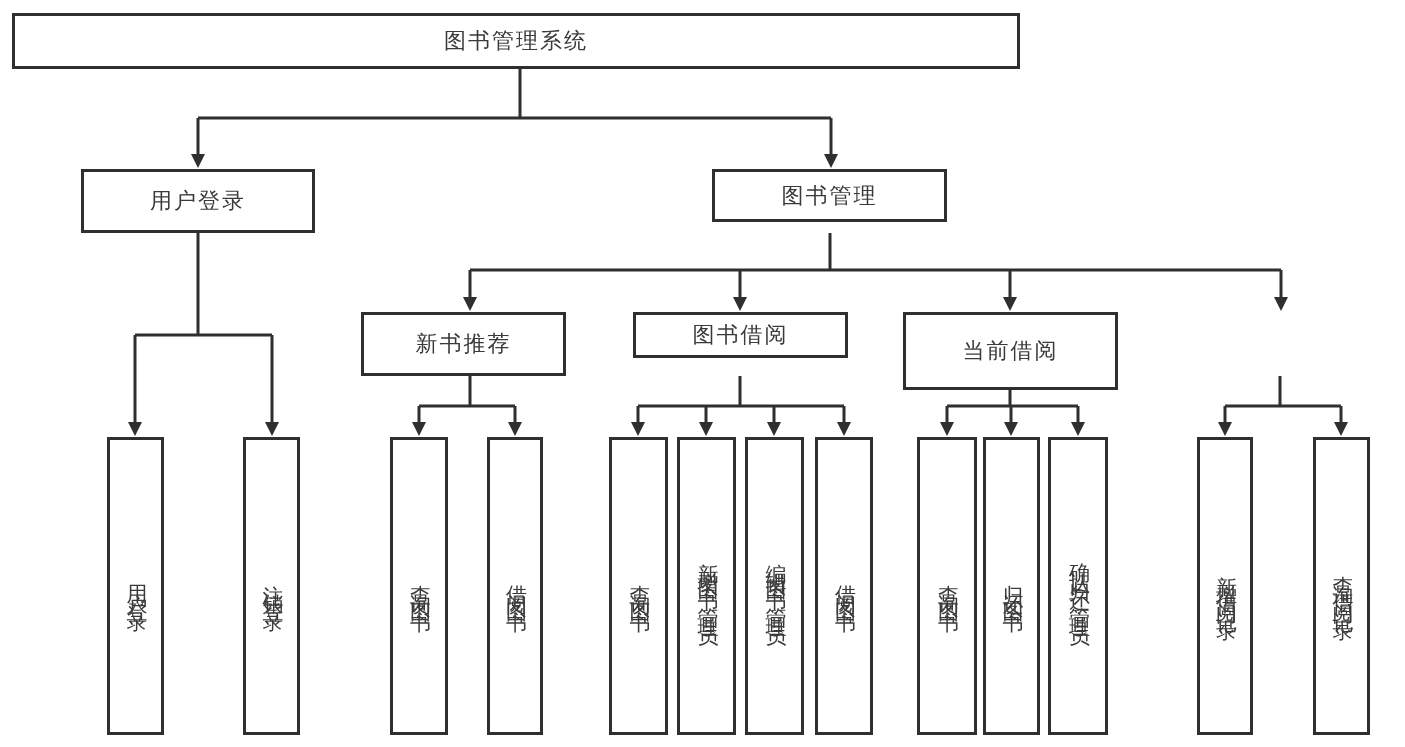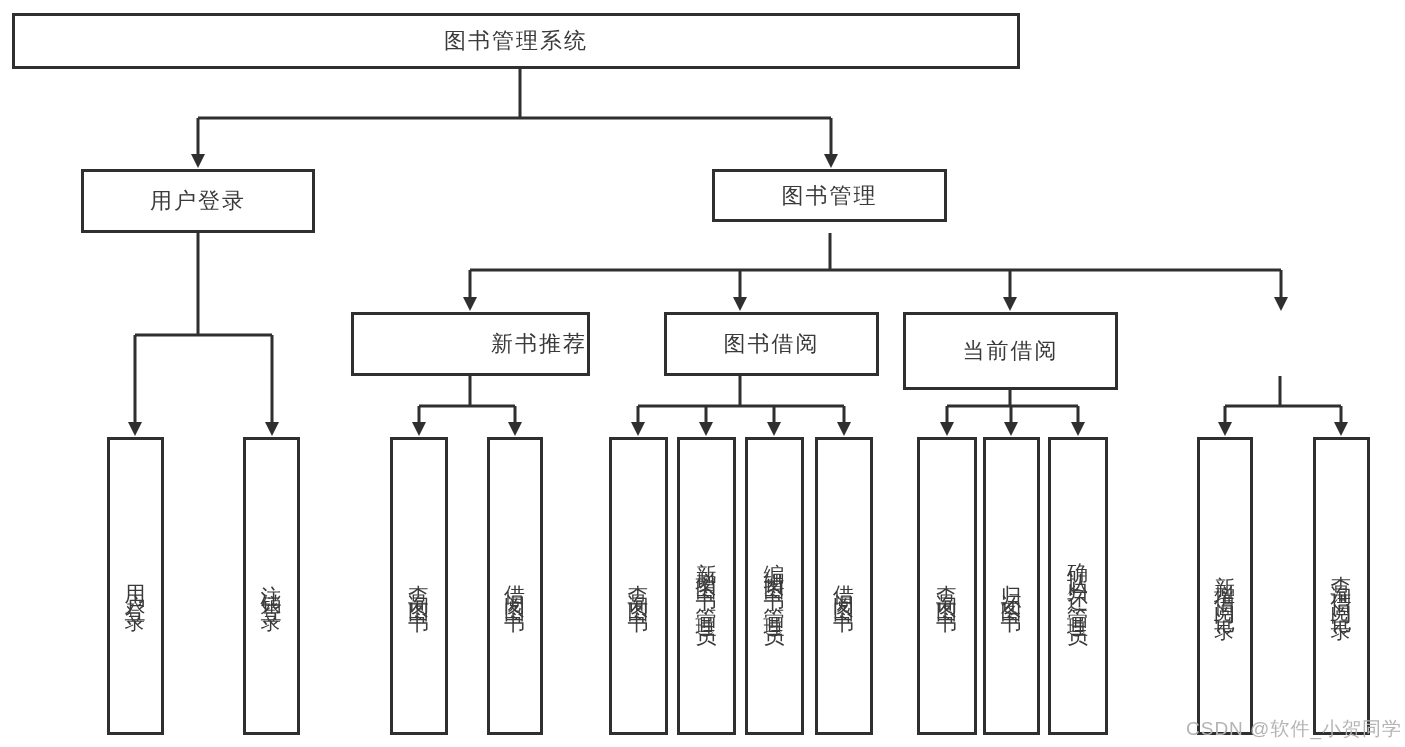--- a/index.html
+++ b/index.html
@@ -2,21 +2,21 @@
 <html style="--line: #2f2f2f; --box_border: #2f2f2f; --text: #3a3a3a; --watermark: #b4b4b4; --background: #ffffff;"><head>
 <meta charset="utf-8">
 <style>
   html, body { margin: 0; padding: 0; background: var(--background, #ffffff); }
   .canvas {
     position: relative;
     width: 1405px;
     height: 747px;
     background: var(--background, #ffffff);
     overflow: hidden;
-    font-family: Liberation Sans, sans-serif;
+    font-family: Liberation Mono, monospace;
   }
   .connector {
     position: absolute;
     left: 0; top: 0;
     color: var(--line, #2f2f2f);
     pointer-events: none;
   }
   .hbox {
     position: absolute;
     box-sizing: border-box;
@@ -112,24 +112,24 @@
     <span>图书管理系统</span>
   </div>
 
   <div class="hbox" style="left:81px; top:169px; width:234px; height:64px;">
     <span>用户登录</span>
   </div>
   <div class="hbox" style="left:712px; top:169px; width:235px; height:53px;">
     <span>图书管理</span>
   </div>
 
-  <div class="hbox" style="left:351px; top:312px; width:239px; height:64px;justify-content:flex-end;">
+  <div class="hbox" style="left:361px; top:312px; width:205px; height:64px;">
     <span>新书推荐</span>
   </div>
-  <div class="hbox" style="left:664px; top:312px; width:215px; height:64px;">
+  <div class="hbox" style="left:633px; top:312px; width:215px; height:46px;">
     <span>图书借阅</span>
   </div>
   <div class="hbox" style="left:903px; top:312px; width:215px; height:78px;">
     <span>当前借阅</span>
   </div>
 
   <div class="vbox" style="left:107px; top:437px; width:57px; height:298px;">
     <span class="vt">用户登录</span>
   </div>
   <div class="vbox" style="left:243px; top:437px; width:57px; height:298px;">
@@ -166,15 +166,14 @@
     <span class="vt">确认归还（管理员）</span>
   </div>
 
   <div class="vbox" style="left:1197px; top:437px; width:56px; height:298px;">
     <span class="vt">新增借阅记录</span>
   </div>
   <div class="vbox" style="left:1313px; top:437px; width:57px; height:298px;">
     <span class="vt">查询借阅记录</span>
   </div>
 
-  <div class="watermark">CSDN @软件_小贺同学</div>
 
 </div>
 
 </body></html>

